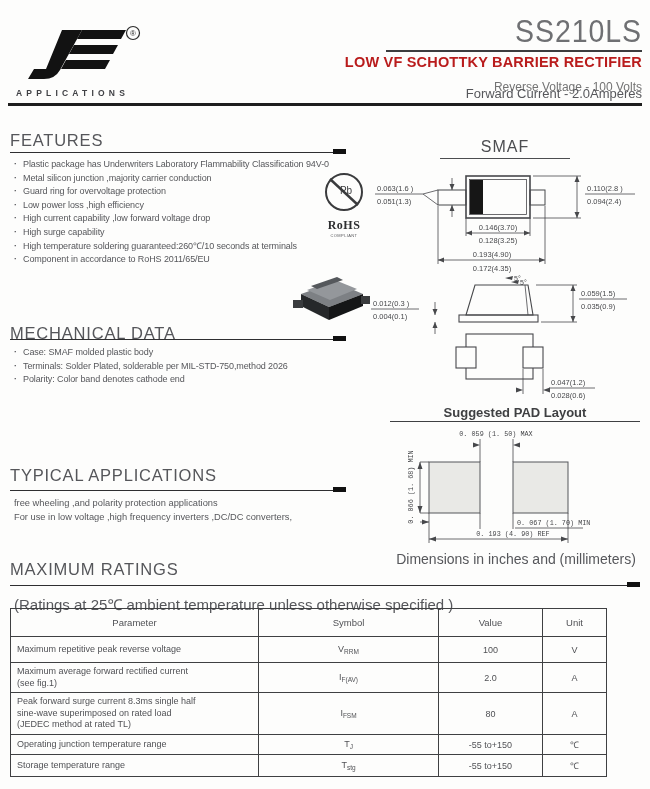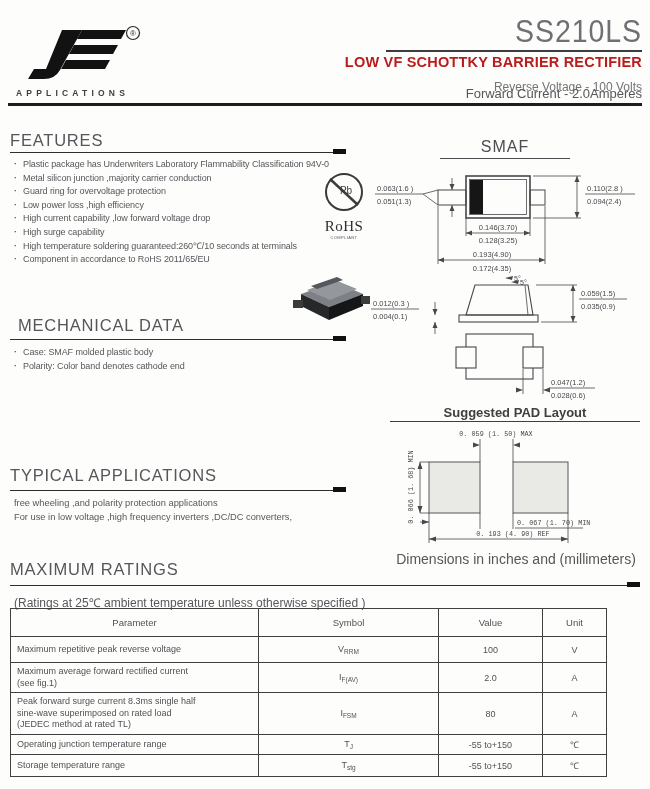--- a/index.html
+++ b/index.html
@@ -29,35 +29,35 @@
 
   
   .blist { list-style:none; font-size:9px; color:#56575b; letter-spacing:-0.1px; }
   .blist li { position:relative; padding-left:11px; line-height:13.6px; }
   .blist li::before { content:"·"; position:absolute; left:2px; font-weight:bold; }
 
   .app-text { font-size:9.3px; line-height:14px; color:#56575b; }
 
   
   .rohs { top:170px; left:318px; width:52px; text-align:center; }
-  .rohs-label { font-size:15px; color:#2e2f31; font-family:"Liberation Serif", serif; font-weight:normal; letter-spacing:.5px; }
+  .rohs-label { font-size:12px; color:#2e2f31; font-family:"Liberation Serif", serif; font-weight:bold; letter-spacing:.5px; }
   .rohs-sub { font-size:4px; color:#55565a; letter-spacing:.4px; }
 
   
   .smaf-title { top:138px; left:440px; width:130px; text-align:center; font-size:16px; color:#4c4d50; letter-spacing:1px; border-bottom:1.5px solid #4c4d50; padding-bottom:2px; }
   .pad-title { top:405px; left:390px; width:250px; text-align:center; font-size:13px; color:#3f4042; font-weight:bold; border-bottom:1.5px solid #3f4042; padding-bottom:1px; }
   .dim-note { top:551px; left:390px; width:252px; text-align:center; font-size:14px; color:#56575b; }
   svg text { font-family:"Liberation Sans", sans-serif; fill:#47484b; }
   .dimtxt { font-size:7.5px; }
   .padtxt { font-size:6.8px; font-family:"Liberation Mono", monospace; }
   .angletxt { font-size:7px; }
   .dline { stroke:#47484b; stroke-width:0.8; }
 
   
-  .ratings-note { top:594px; left:14px; font-size:12px; color:#56575b; }
+  .ratings-note { top:594px; left:14px; font-size:15px; color:#56575b; }
   table.ratings { top:608px; left:10px; position:absolute; border-collapse:collapse; table-layout:fixed; width:596px; font-size:9px; color:#505155; }
   table.ratings th, table.ratings td { border:1.4px solid #3f4042; }
   table.ratings th { font-weight:normal; font-size:9.5px; height:28px; }
   td.param { text-align:left; padding:3px 6px; white-space:pre-line; line-height:11.5px; }
   td.c { text-align:center; }
   .sub { font-size:6.5px; vertical-align:-2px; }
 </style>
 </head>
 <body>
 
@@ -198,26 +198,27 @@
 <svg class="abs" style="top:272px; left:283px;" width="90" height="56" viewBox="0 0 90 56">
   <polygon points="18,22 52,10 80,22 46,35" fill="#7d8084"></polygon>
   <polygon points="18,22 46,35 46,48 18,34" fill="#26282a"></polygon>
   <polygon points="46,35 80,22 80,34 46,48" fill="#151617"></polygon>
   <polygon points="24,18 52,8 74,17 47,28" fill="#94979b"></polygon>
   <rect x="10" y="28" width="10" height="8" fill="#3a3c3e"></rect>
   <rect x="78" y="24" width="9" height="8" fill="#3a3c3e"></rect>
   <polygon points="28,14 54,5 60,8 34,17" fill="#55585c"></polygon>
 </svg>
 
-<div class="abs sec-title" style="top:316px; left:10px;margin-left:8px;">MECHANICAL DATA</div>
+<div class="abs sec-title" style="top:324px; left:10px;">MECHANICAL DATA</div>
 <div class="abs sec-rule" style="top:338px; left:10px; width:336px;">
     <span class="cap"></span>
   </div>
 <ul class="abs blist" style="top:346px; left:12px; width:348px;">
   <li>Case: SMAF  molded plastic body</li>
+  <li>Terminals: Solder Plated, solderable per MIL-STD-750,method 2026</li>
   <li>Polarity: Color band denotes cathode end</li>
 </ul>
 
 <div class="abs pad-title">Suggested PAD Layout</div>
 <svg class="abs" style="top:425px; left:365px;" width="285" height="124" viewBox="0 0 285 124">
 
   <rect x="64" y="37" width="51" height="51" fill="#e9e9e6" stroke="#55565a" stroke-width="1"></rect>
   <rect x="148" y="37" width="55" height="51" fill="#e9e9e6" stroke="#55565a" stroke-width="1"></rect>
 
   <line class="dline" x1="115" y1="14" x2="115" y2="37"></line>

